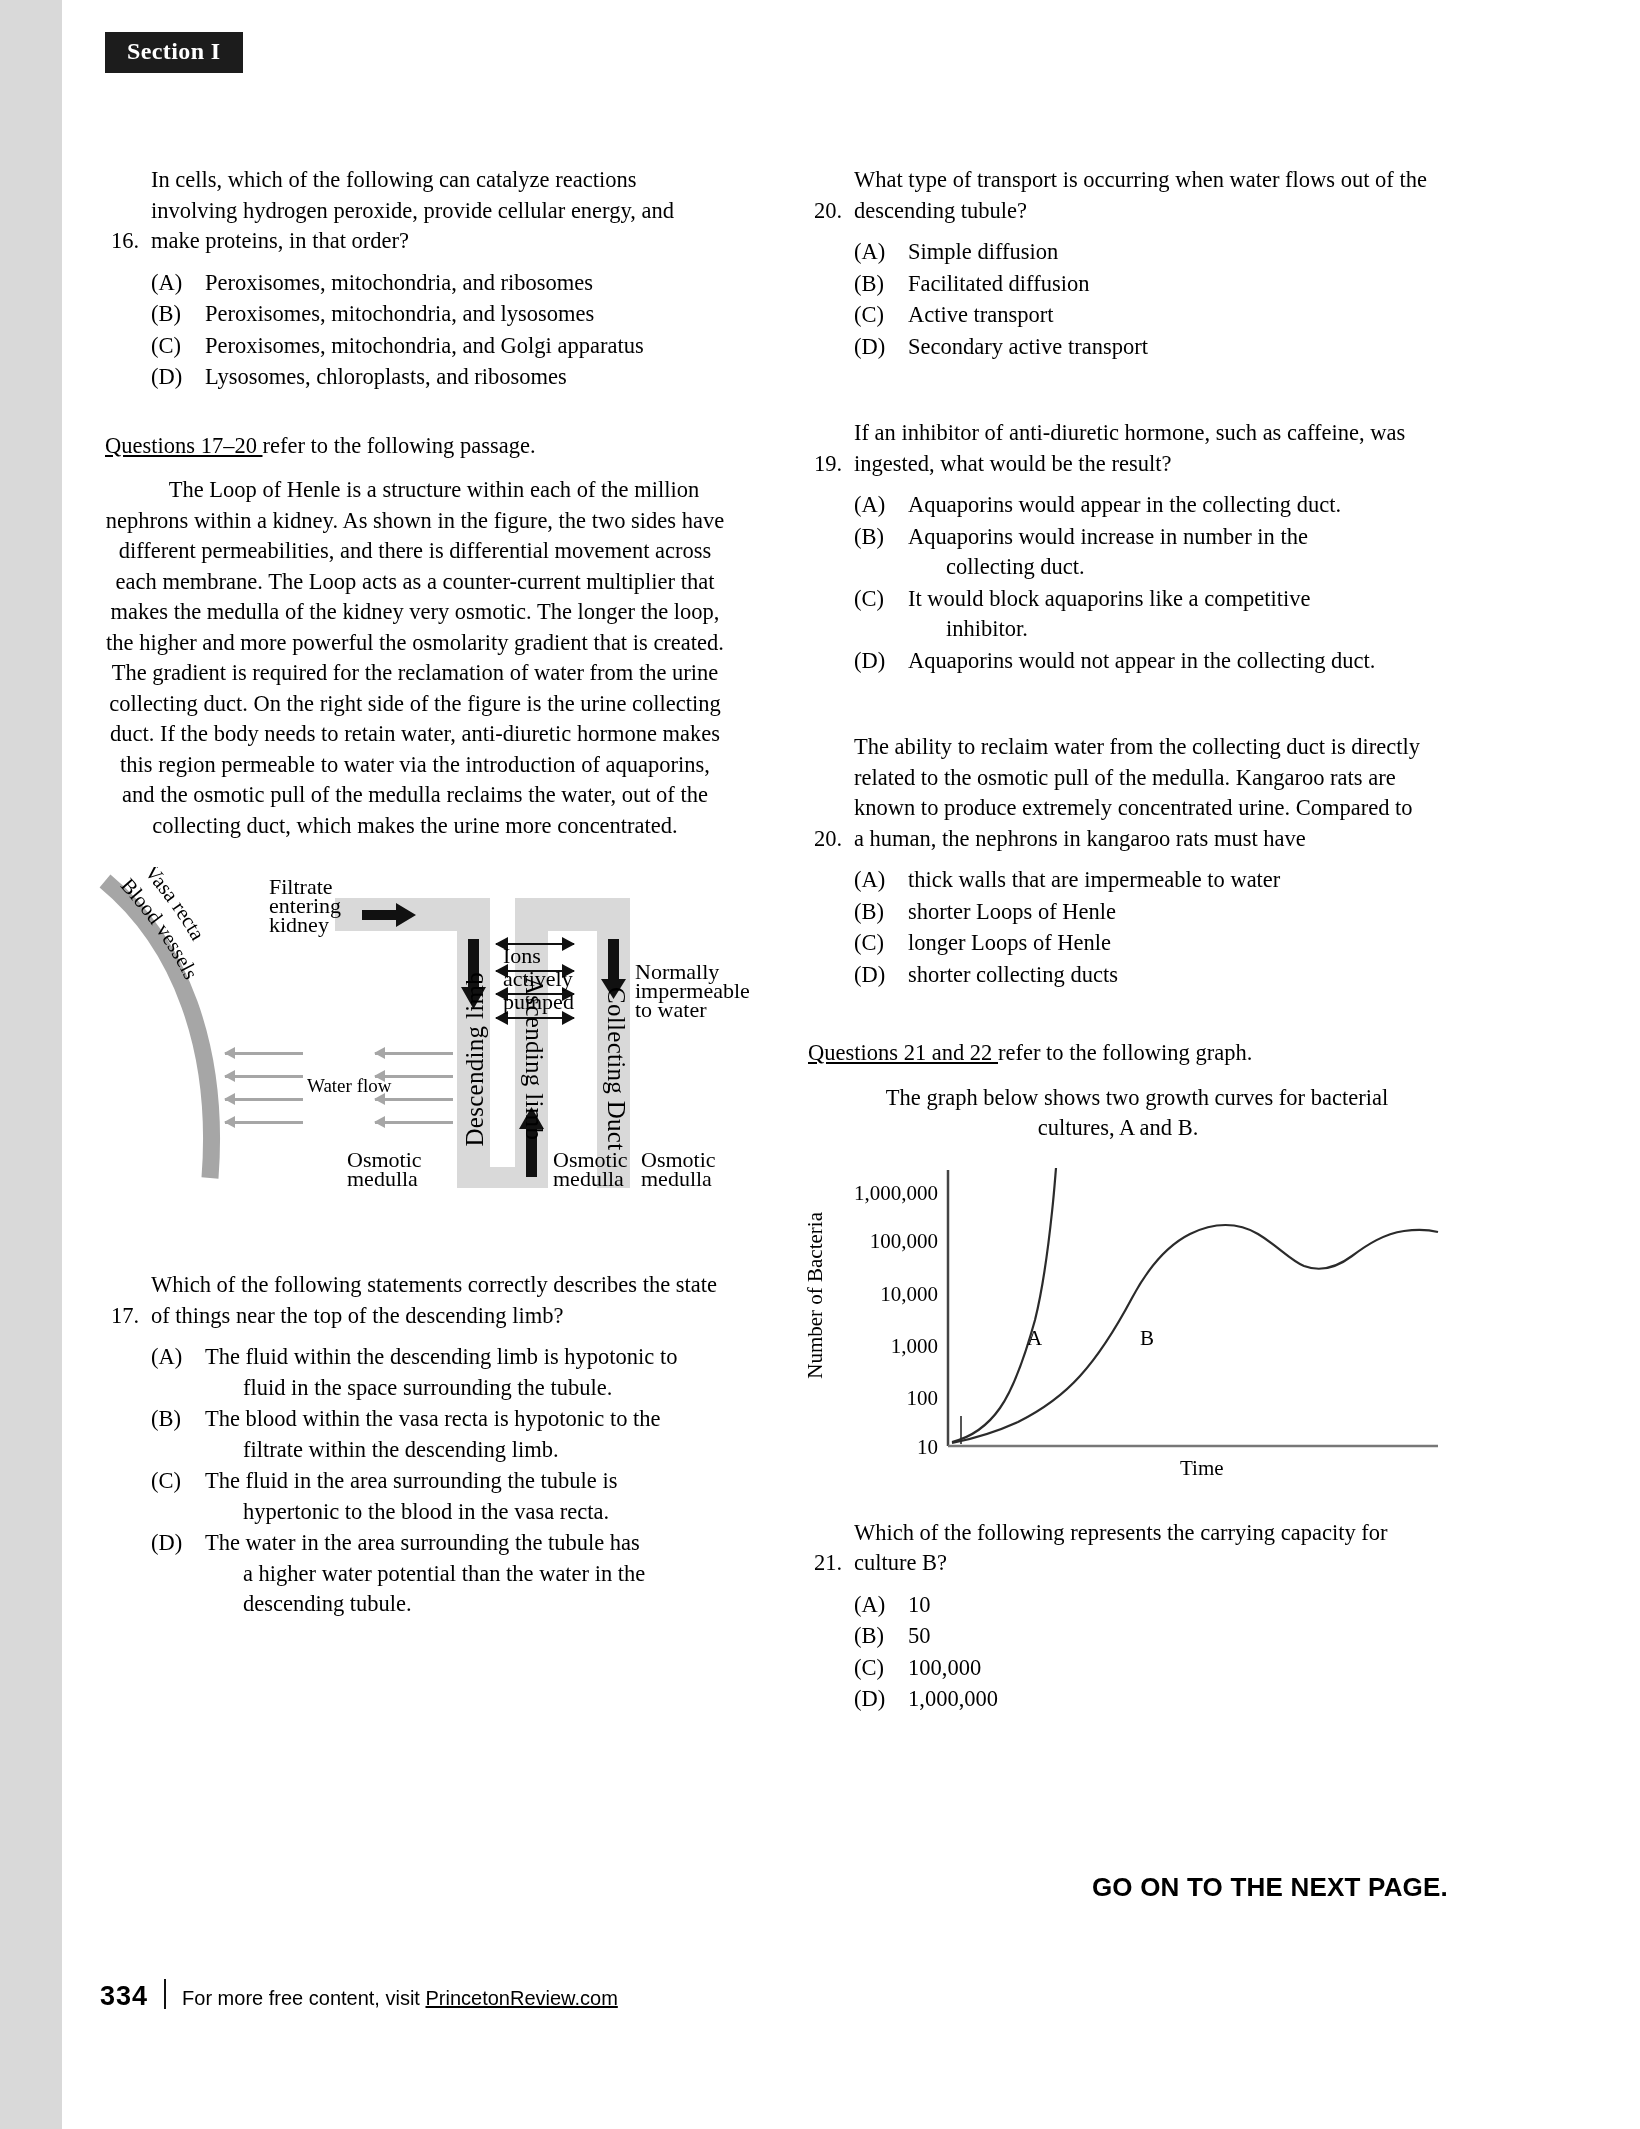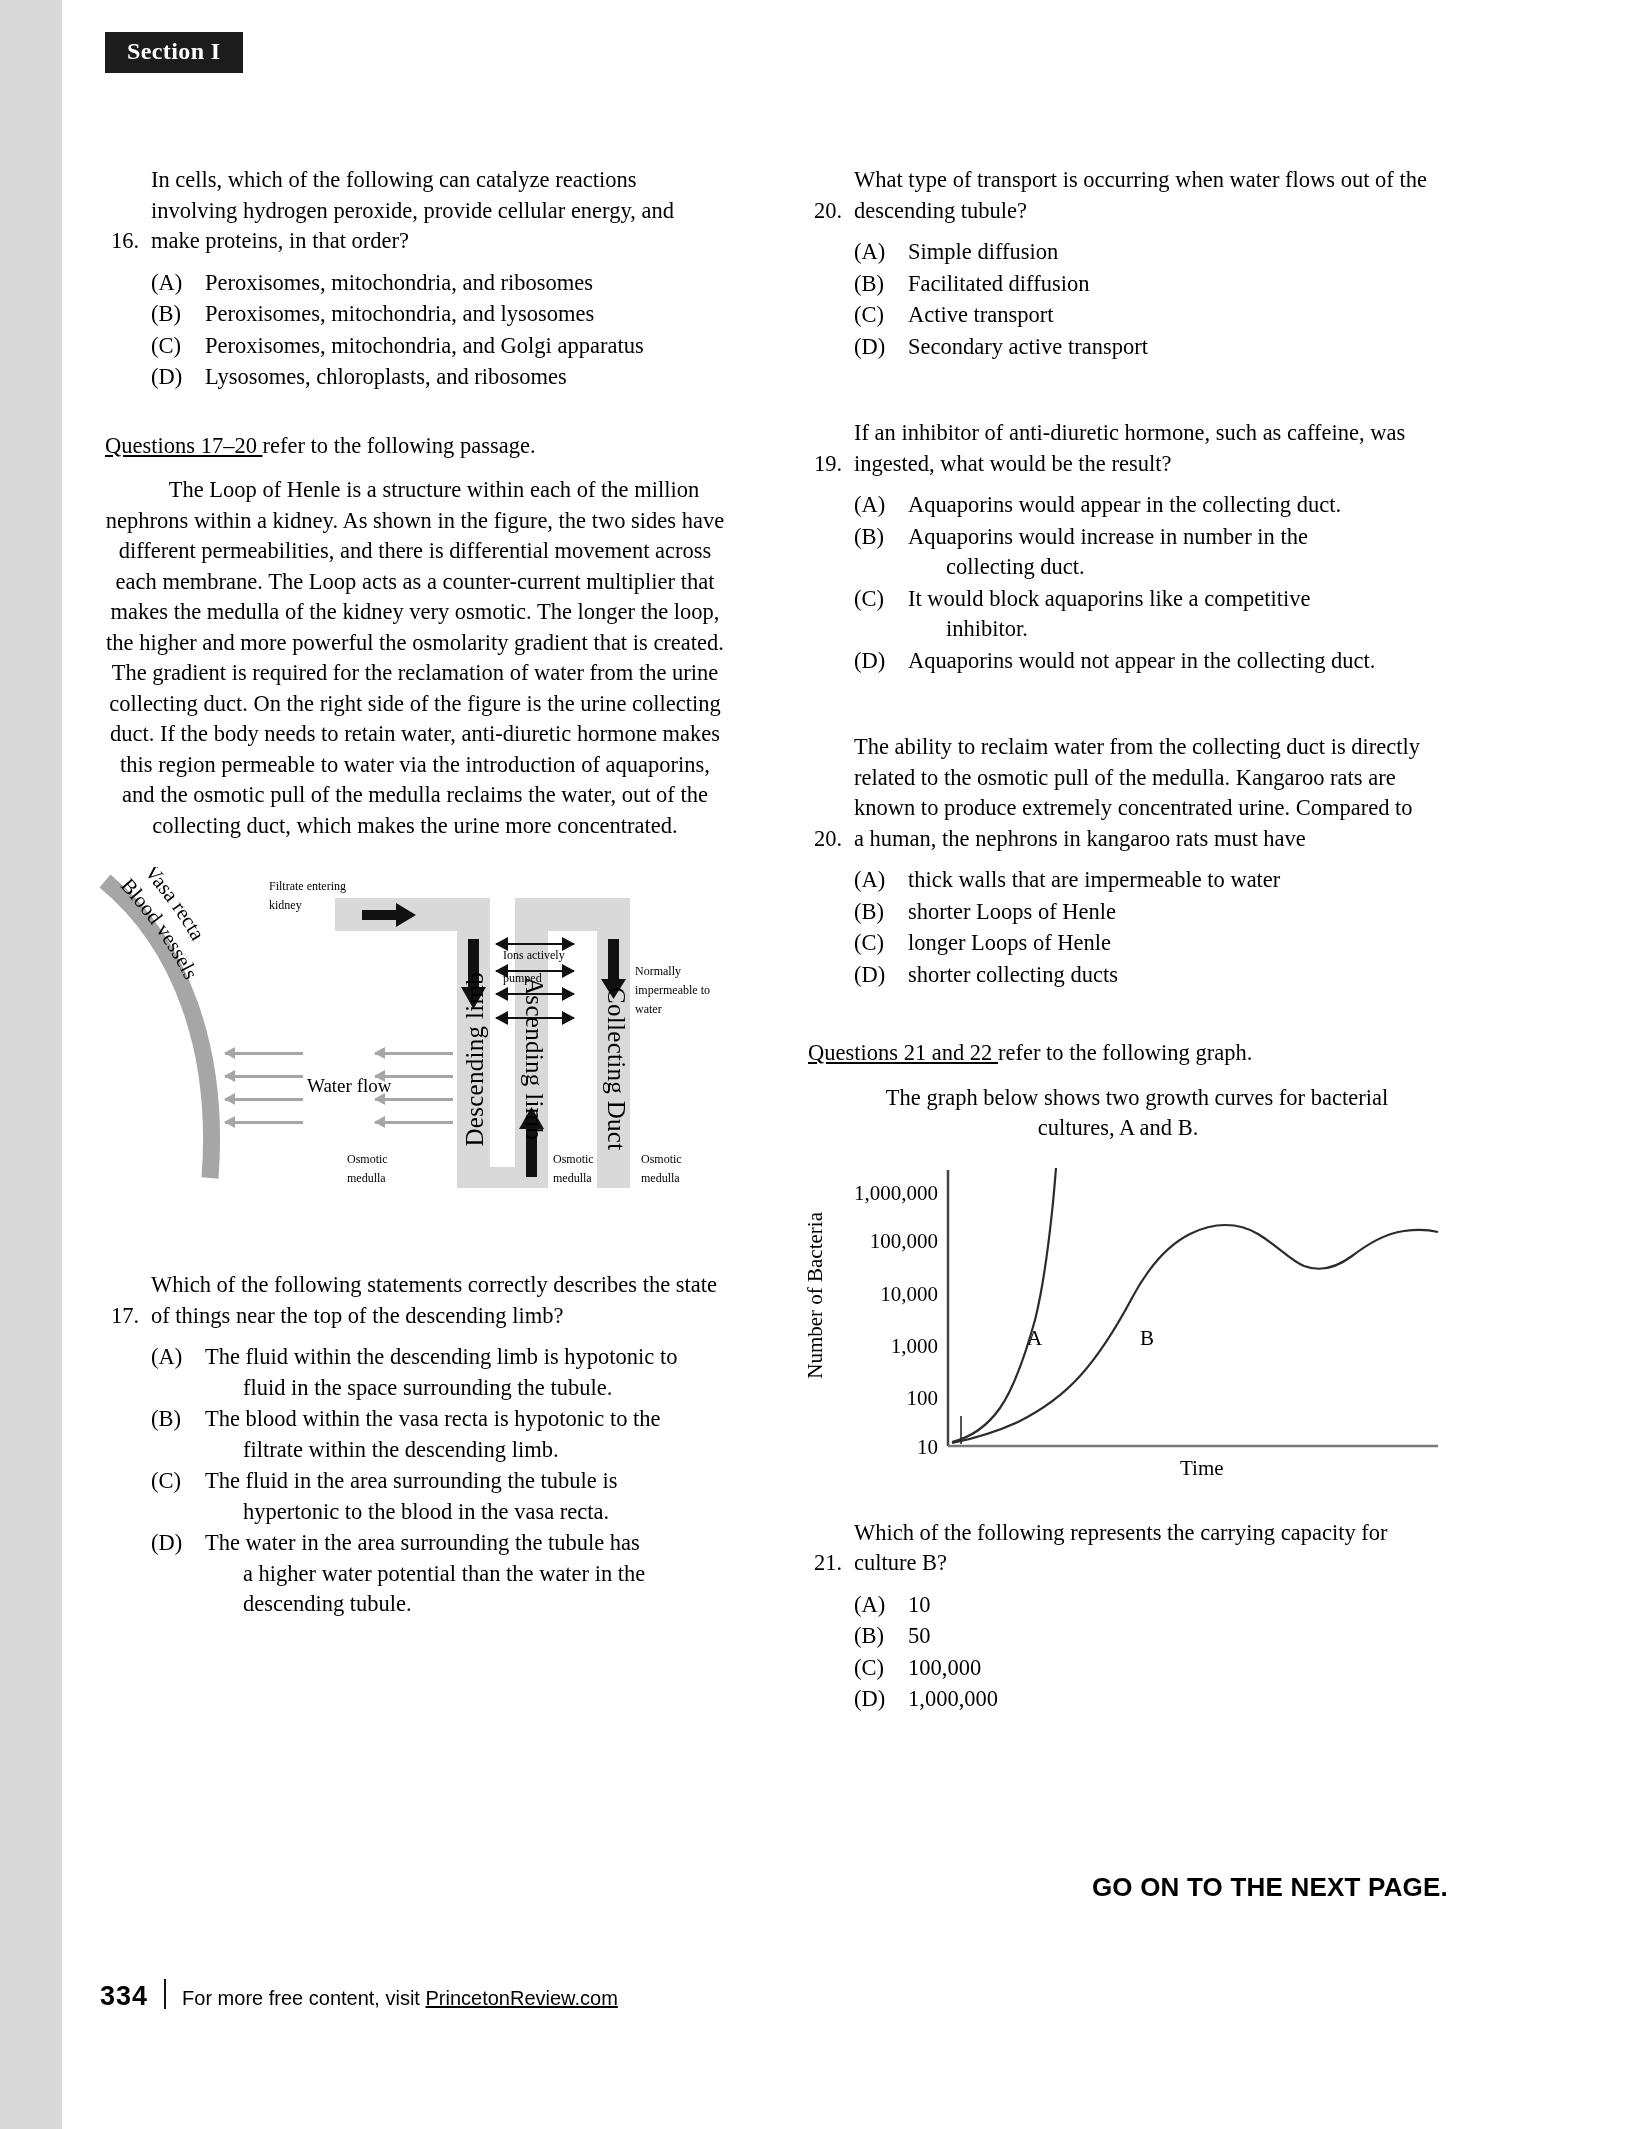--- a/index.html
+++ b/index.html
@@ -111,21 +111,21 @@
   .label-v {
     position: absolute;
     font-size: 25px;
     writing-mode: vertical-rl;
     white-space: nowrap;
     letter-spacing: 0.3px;
   }
   .label-v.up { transform: rotate(180deg); }
   .dlabel {
     position: absolute;
-    font-size: 12px;
+    font-size: 22px;
     line-height: 19px;
     white-space: nowrap;
   }
   .gray-arrow {
     position: absolute;
     height: 3px;
     background: #a6a6a6;
   }
   .gray-arrow::before {
     content: "";

